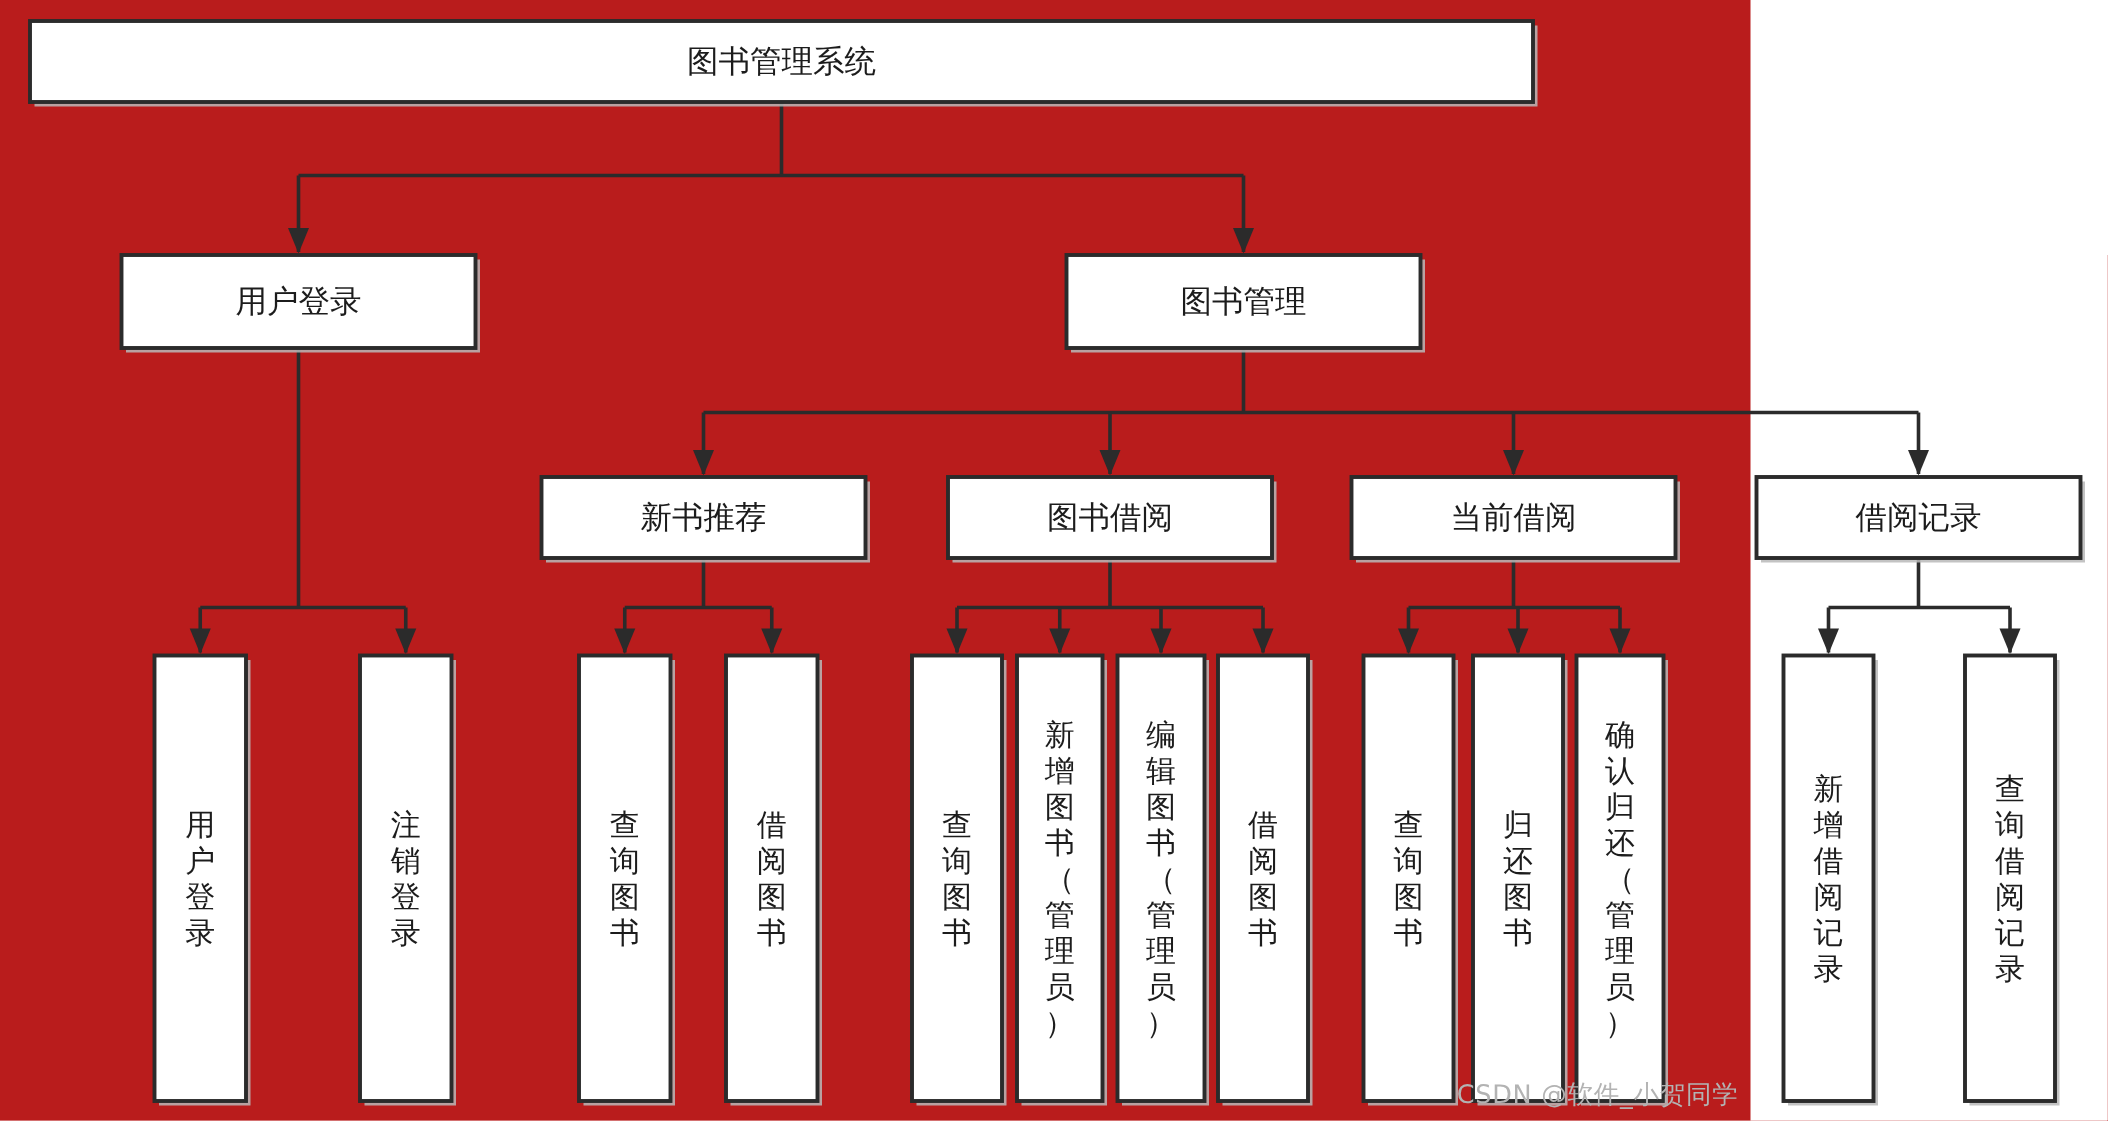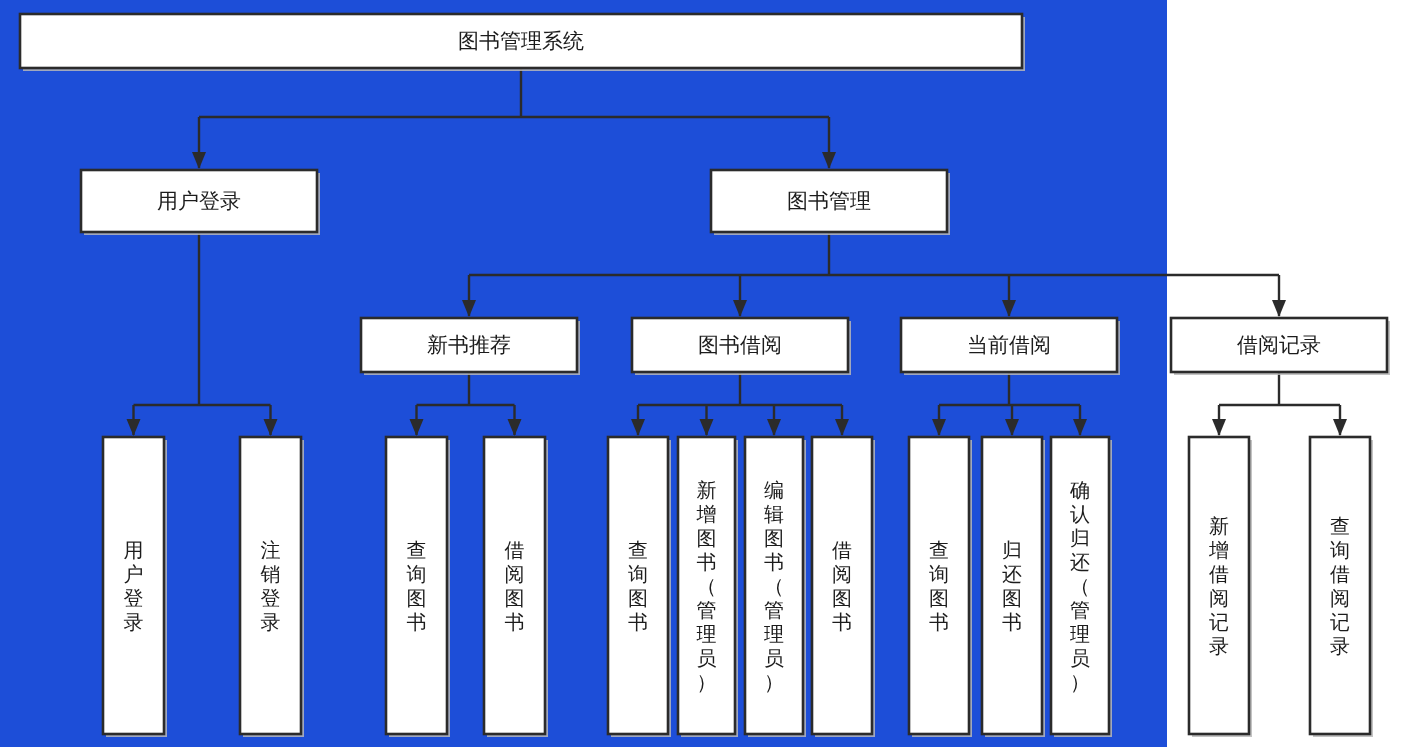--- a/index.html
+++ b/index.html
@@ -11,21 +11,21 @@
   body {
     width: 1405px;
     height: 747px;
     font-family: "DejaVu Sans", "Liberation Sans", sans-serif;
     overflow: hidden;
   }
   #diagram-root {
     position: relative;
     width: 1167px;
     height: 747px;
-    background: #1d4ed8;
+    background: #b91c1c;
   }
   svg#flow-svg {
     position: absolute;
     left: 0;
     top: 0;
     width: 1405px;
     height: 747px;
     display: block;
   }
   .node-box {
@@ -228,13 +228,14 @@
           <rect x="1189" y="437" width="60" height="297" class="node-box"></rect>
           <text x="1219" y="0" class="node-label-v"><tspan x="1219" y="532.7">新</tspan><tspan x="1219" y="556.7">增</tspan><tspan x="1219" y="580.7">借</tspan><tspan x="1219" y="604.7">阅</tspan><tspan x="1219" y="628.7">记</tspan><tspan x="1219" y="652.7">录</tspan></text>
         </g>
         <g>
           <rect x="1313" y="440" width="60" height="297" class="node-box-shadow"></rect>
           <rect x="1310" y="437" width="60" height="297" class="node-box"></rect>
           <text x="1340" y="0" class="node-label-v"><tspan x="1340" y="532.7">查</tspan><tspan x="1340" y="556.7">询</tspan><tspan x="1340" y="580.7">借</tspan><tspan x="1340" y="604.7">阅</tspan><tspan x="1340" y="628.7">记</tspan><tspan x="1340" y="652.7">录</tspan></text>
         </g>
       </g>
   </svg>
+  <div class="watermark">CSDN @软件_小贺同学</div>
 </div>
 
 </body></html>

